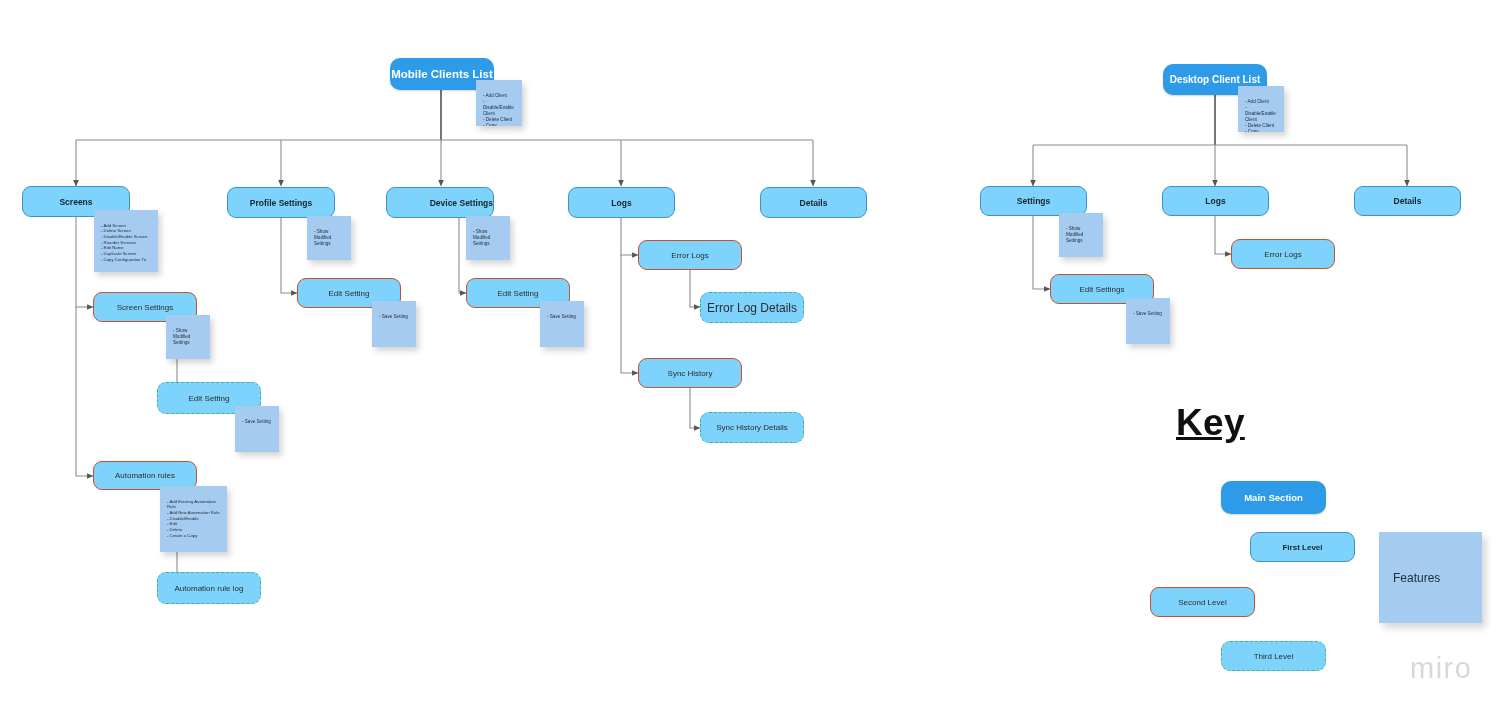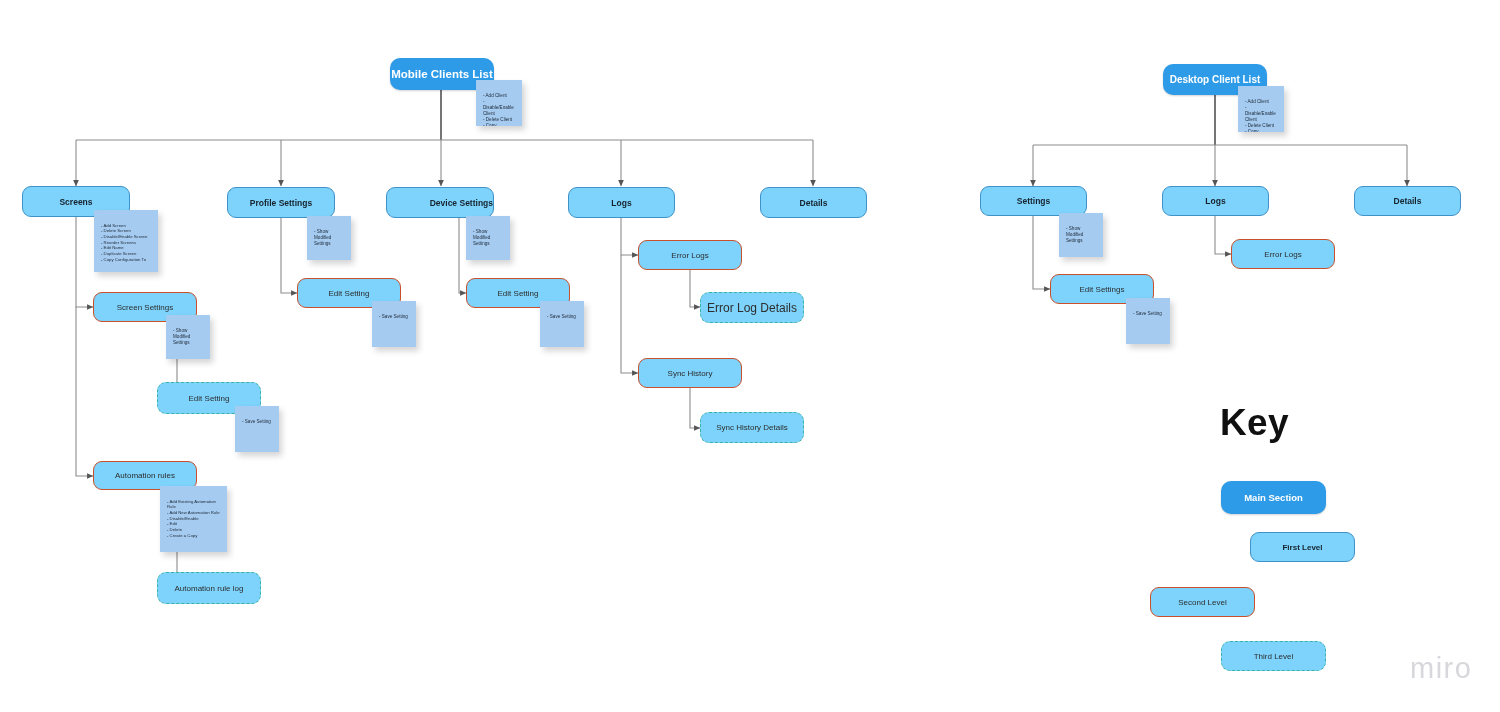--- a/index.html
+++ b/index.html
@@ -264,31 +264,34 @@
     <span>Edit Settings</span>
   </div>
   <div class="sticky" style="left:1126px;top:298px;width:44px;height:46px;font-size:4.6px;">
     <span>- Save Setting</span>
   </div>
 
   <div class="node lvl2" style="left:1231px;top:239px;width:104px;height:30px;font-size:8px;">
     <span>Error Logs</span>
   </div>
 
-  <div class="key-title" style="left:1220px;top:402px;">Key</div>
+  <div class="key-title" style="left:1176px;top:402px;text-decoration:underline;">Key</div>
 
   <div class="node main" style="left:1221px;top:481px;width:105px;height:33px;font-size:9.5px;">
     <span>Main Section</span>
   </div>
   <div class="node lvl1" style="left:1221px;top:532px;width:105px;height:30px;font-size:8px;margin-left:29px;">
     <span>First Level</span>
   </div>
   <div class="node lvl2" style="left:1150px;top:587px;width:105px;height:30px;font-size:8px;">
     <span>Second Level</span>
   </div>
   <div class="node lvl3" style="left:1221px;top:641px;width:105px;height:30px;font-size:8px;">
     <span>Third Level</span>
   </div>
 
+  <div class="legend-note" style="left:1379px;top:532px;width:89px;height:91px;">
+    <span>Features</span>
+  </div>
 
   <div class="miro" style="left:1410px;top:652px;">miro</div>
 
 </div>
 
 </body></html>

